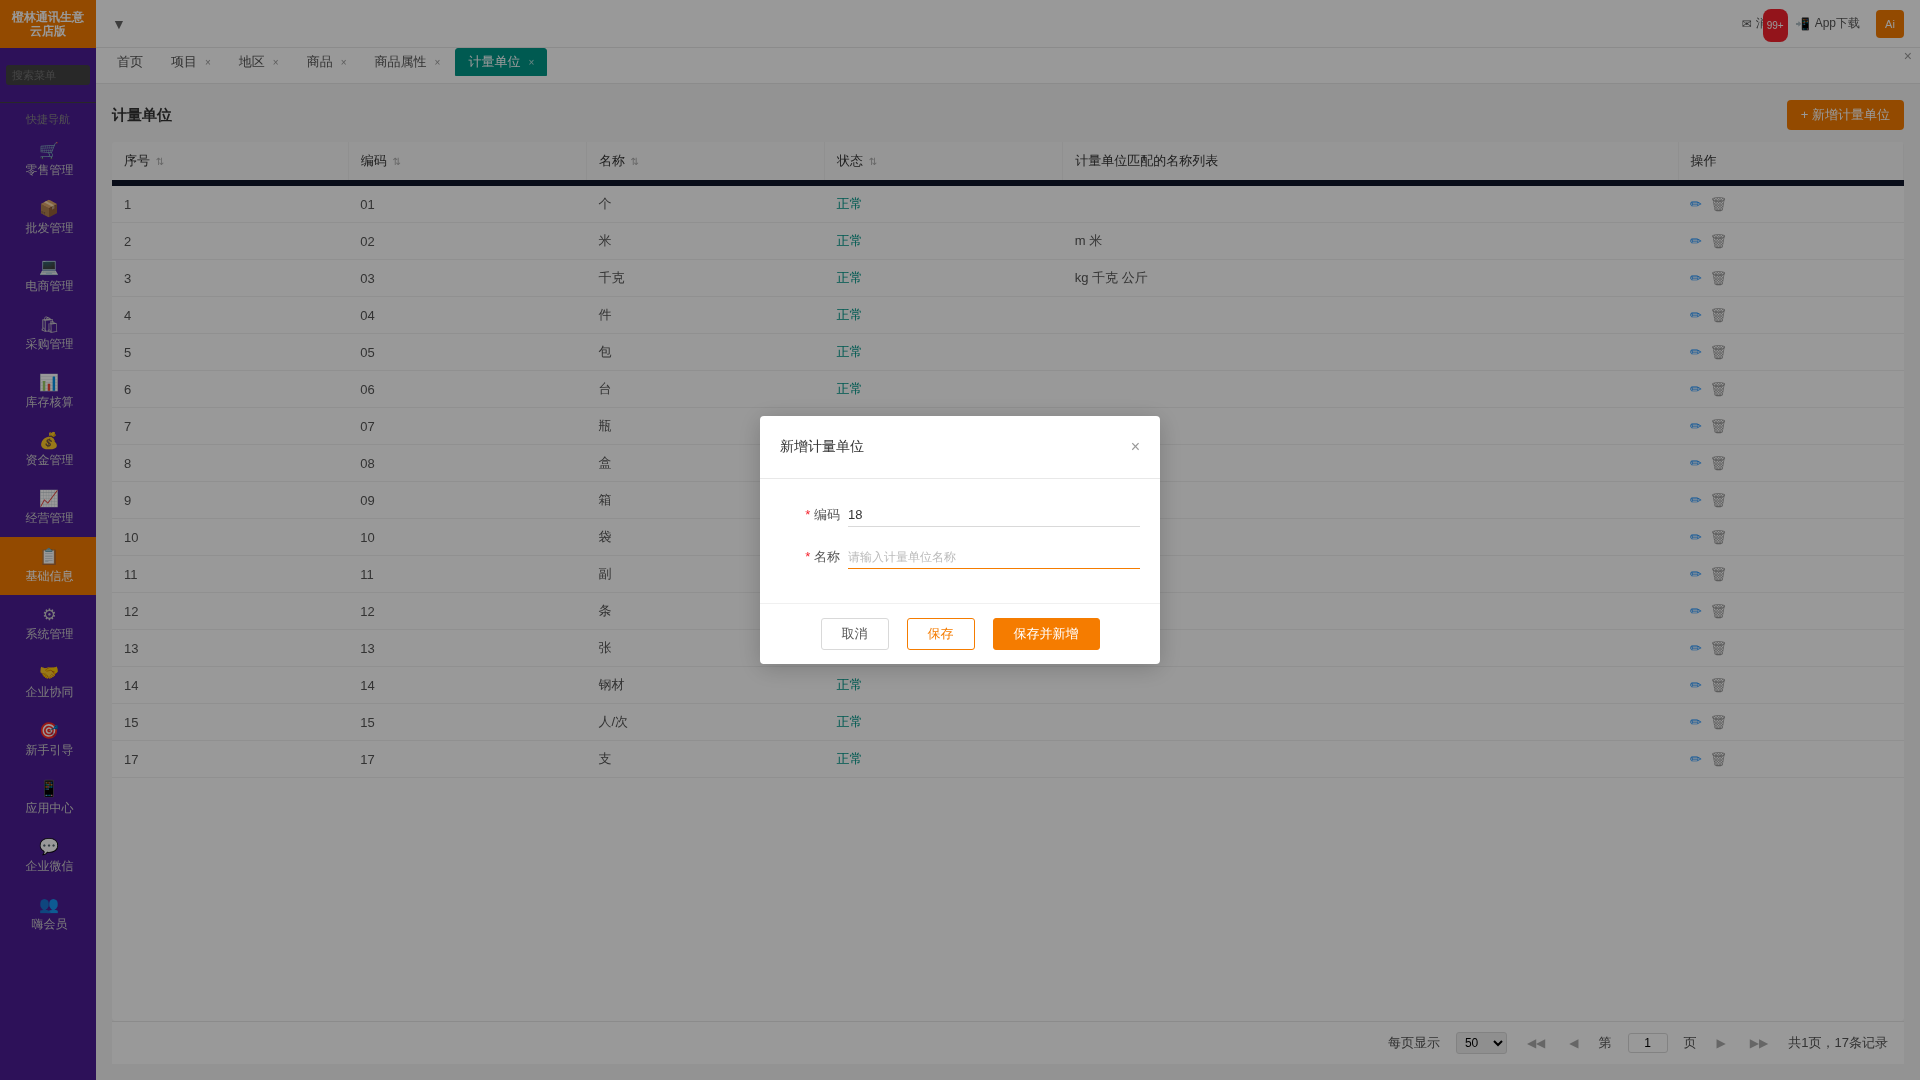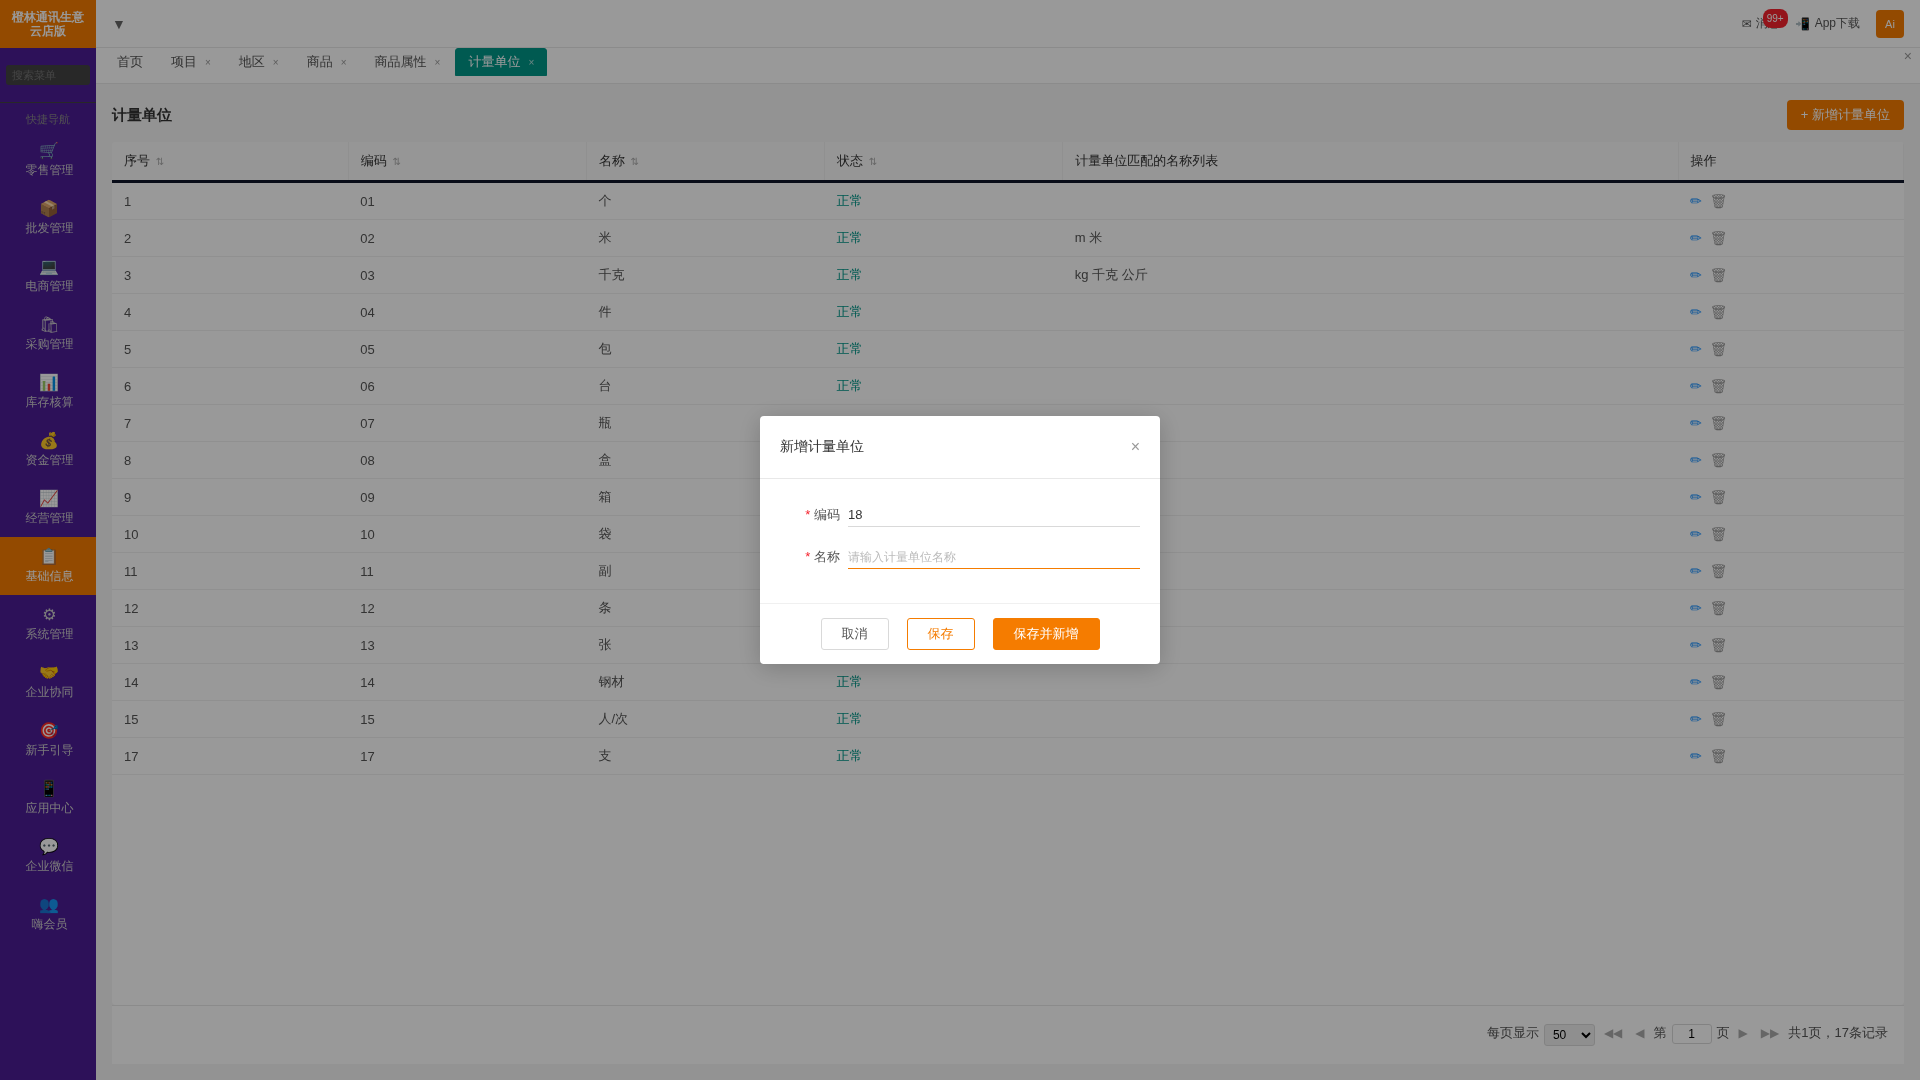--- a/index.html
+++ b/index.html
@@ -115,21 +115,21 @@
       color: #555;
       font-size: 12px;
       cursor: pointer;
       position: relative;
     }
     .badge {
       background: #f5222d;
       color: white;
       border-radius: 8px;
       font-size: 10px;
-      padding: 4px 4px;
+      padding: 11px 4px;
       position: absolute;
       top: -6px;
       right: -8px;
     }
     .avatar {
       width: 28px;
       height: 28px;
       border-radius: 4px;
       background: #f57c00;
       display: flex;
@@ -221,21 +221,21 @@
       overflow: auto;
       flex: 1;
     }
     table {
       width: 100%;
       border-collapse: collapse;
       font-size: 13px;
     }
     thead tr {
       background: #fafafa;
-      border-bottom: 3px solid #0f172a;
+      border-bottom: 6px solid #0f172a;
     }
     thead th {
       padding: 10px 12px;
       text-align: left;
       color: #333;
       font-weight: 500;
       white-space: nowrap;
       border-right: 1px solid #f0f0f0;
     }
     thead th .sort-icon {
@@ -262,26 +262,26 @@
       color: #1890ff;
       font-size: 14px;
     }
     .action-btn.delete {
       color: #999;
     }
 
     
     .pagination-bar {
       display: flex;
-      align-items: flex-start;
+      align-items: center;
       justify-content: flex-end;
-      padding: 18px 16px;
+      padding: 10px 16px;
       background: white;
       border-top: 1px solid #e8e8e8;
-      gap: 5px;
+      gap: 16px;
       font-size: 13px;
       color: #555;
     }
     .pagination-bar select {
       border: 1px solid #d9d9d9;
       border-radius: 3px;
       padding: 2px 4px;
       font-size: 12px;
     }
     .pagination-bar .page-btn {

